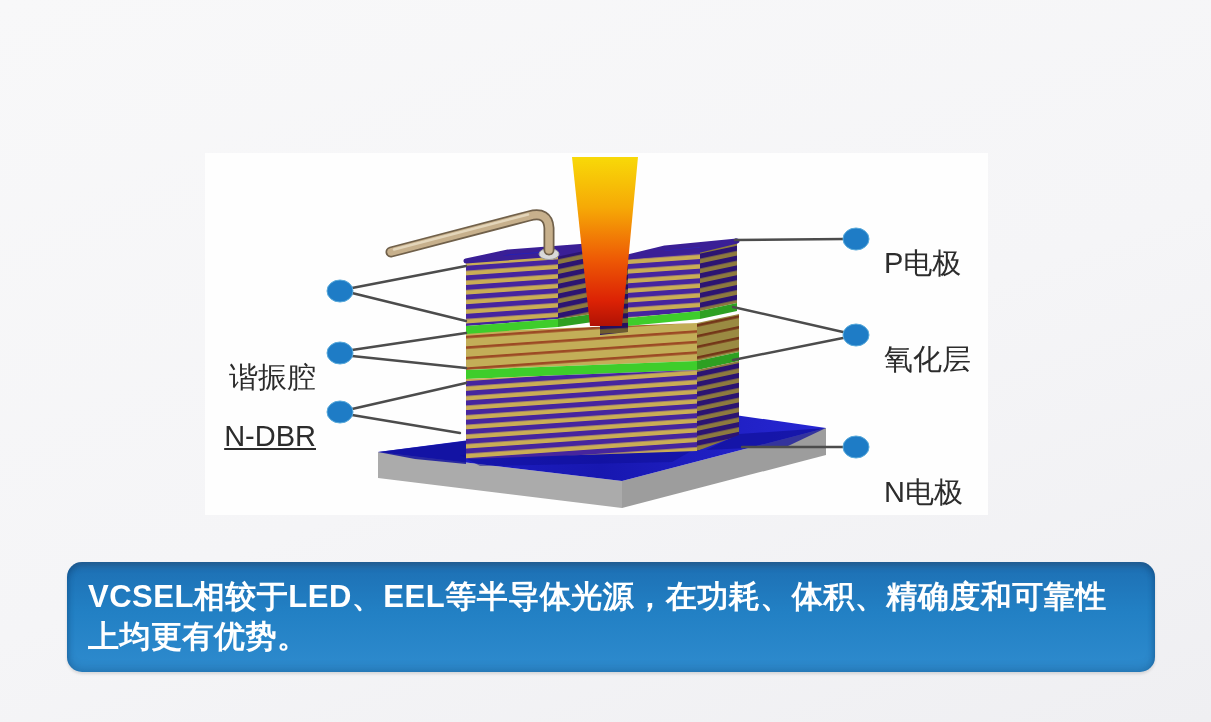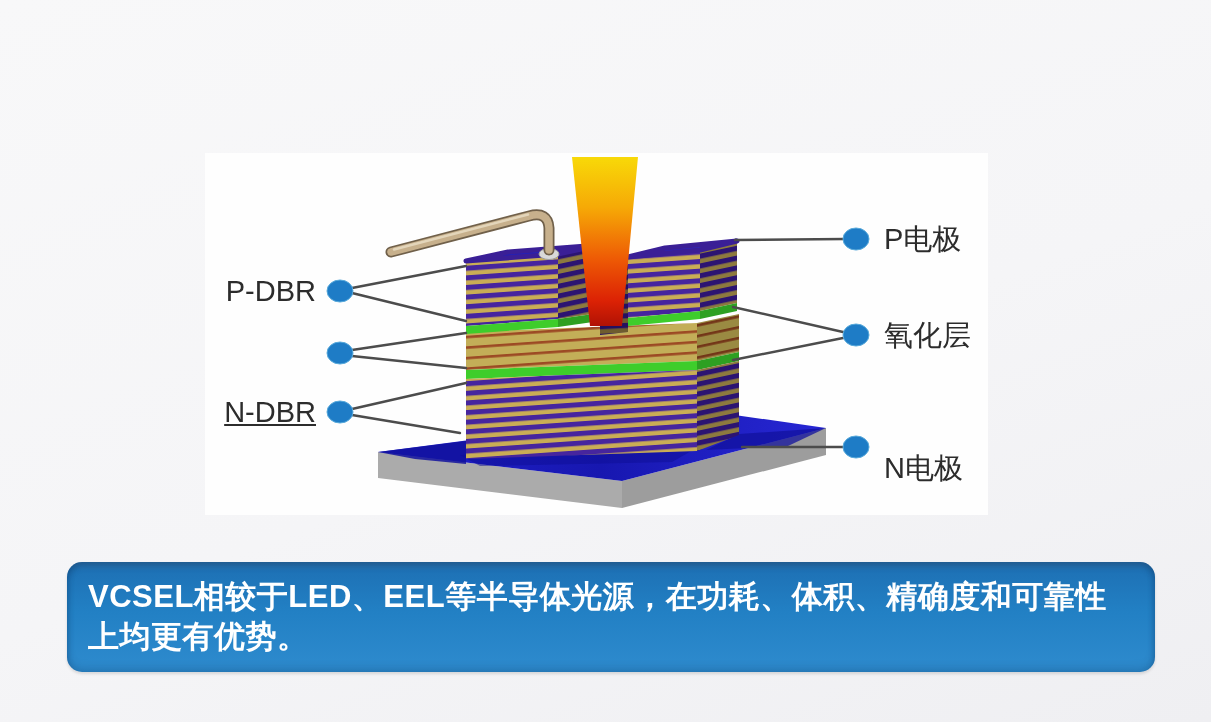--- a/index.html
+++ b/index.html
@@ -7,21 +7,21 @@
     position:relative;width:1211px;height:722px;overflow:hidden;
     background:linear-gradient(160deg,#f8f8f9 0%,#f5f5f7 55%,#efeff2 100%);
     font-family:"Liberation Sans","DejaVu Sans",sans-serif;
   }
   .panel{position:absolute;left:205px;top:153px;width:783px;height:362px;background:#fefefe;}
   .title{
     position:absolute;left:618px;top:94px;transform:translateX(-50%);margin:0;
     font-size:46px;font-weight:bold;color:#1a6fc1;letter-spacing:1px;white-space:nowrap;
   }
   svg.diagram{position:absolute;left:0;top:0;}
-  .lbl{position:absolute;height:34px;line-height:34px;font-size:29px;color:#2c2c2c;white-space:nowrap;}
+  .lbl{position:absolute;height:34px;line-height:34px;font-size:29px;color:#2c2c2c;white-space:nowrap;margin-top:24px;}
   .lbl.l{left:178px;width:138px;text-align:right;}
   .lbl.r{left:884px;width:160px;text-align:left;}
   .banner{
     position:absolute;left:67px;top:562px;width:1088px;height:110px;border-radius:15px;
     background:linear-gradient(180deg,#2e77b2 0%,#1e72b6 8%,#2280c4 45%,#2e8bce 100%);
     box-shadow:inset 0 4px 6px rgba(8,40,80,.35), inset 0 -4px 8px rgba(8,40,80,.18), 0 2px 3px rgba(0,0,0,.12);
     box-sizing:border-box;padding:15px 26px 0 21px;
   }
   .banner p{margin:0;font-size:31px;line-height:40px;font-weight:bold;color:#ffffff;letter-spacing:.5px;}
 </style>
@@ -134,21 +134,21 @@
     <g fill="#1e7cc6" stroke="#58aadb" stroke-width="1">
       <ellipse cx="340" cy="291" rx="13" ry="11"></ellipse>
       <ellipse cx="340" cy="353" rx="13" ry="11"></ellipse>
       <ellipse cx="340" cy="412" rx="13" ry="11"></ellipse>
       <ellipse cx="856" cy="239" rx="13" ry="11"></ellipse>
       <ellipse cx="856" cy="335" rx="13" ry="11"></ellipse>
       <ellipse cx="856" cy="447" rx="13" ry="11"></ellipse>
     </g>
   </svg>
 
-  <div class="lbl l" style="top:274px;">P-DBR</div>
+  <div class="lbl l" style="top:336px;">谐振腔</div>
   <div class="lbl l" style="top:395px;text-decoration:underline;">N-DBR</div>
   <div class="lbl r" style="top:222px;">P电极</div>
   <div class="lbl r" style="top:318px;">氧化层</div>
   <div class="lbl r" style="top:451px;">N电极</div>
 
   <div class="banner">
     <p>VCSEL相较于LED、EEL等半导体光源，在功耗、体积、精确度和可靠性上均更有优势。</p>
   </div>
 
 </div>

